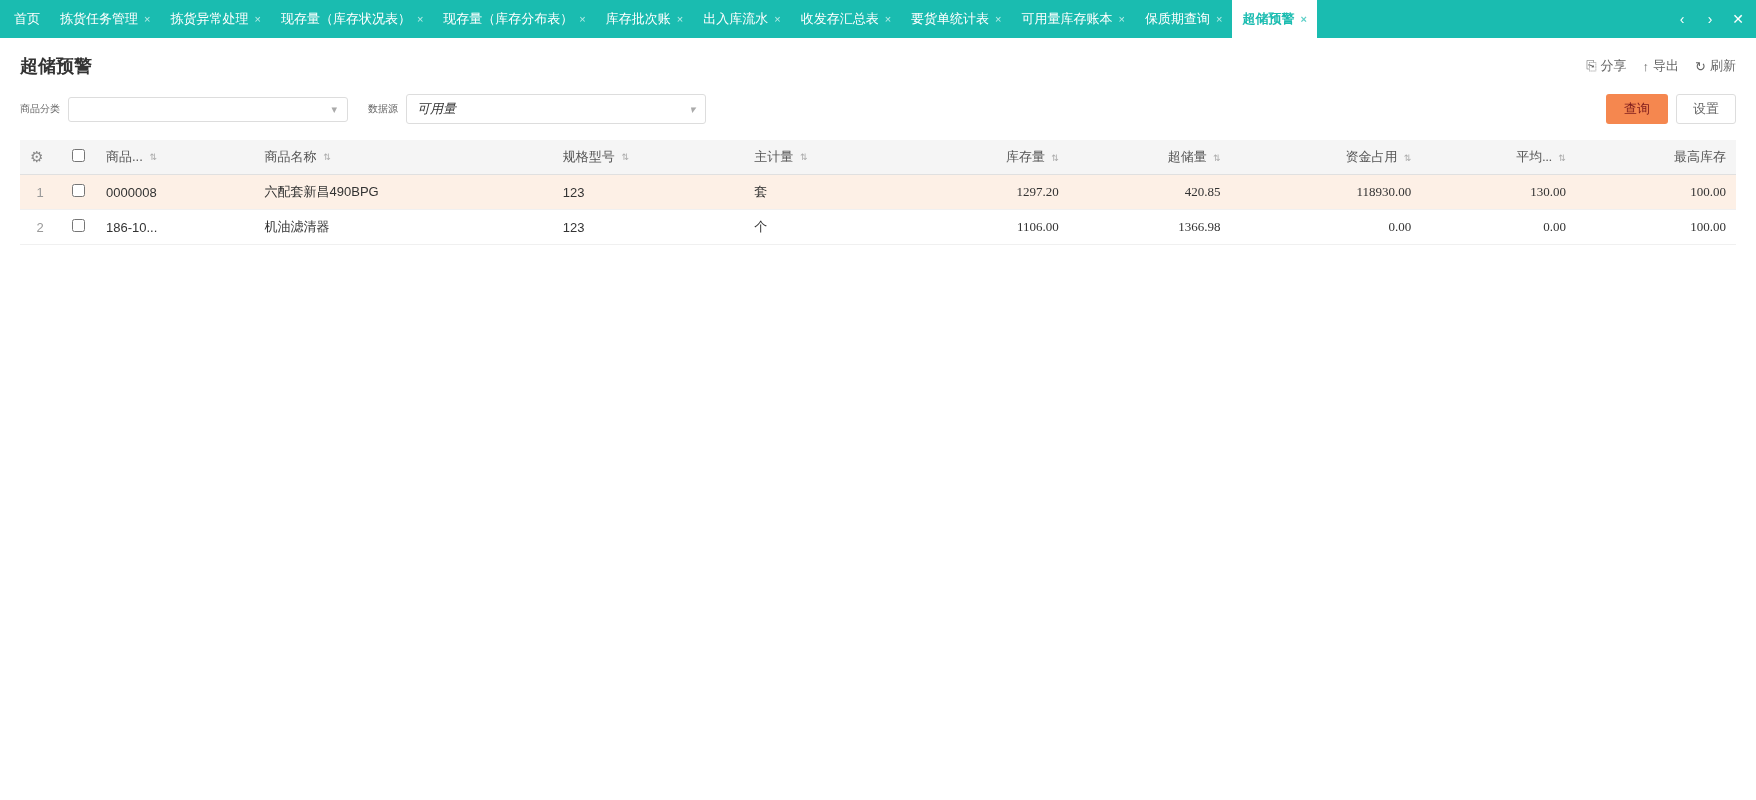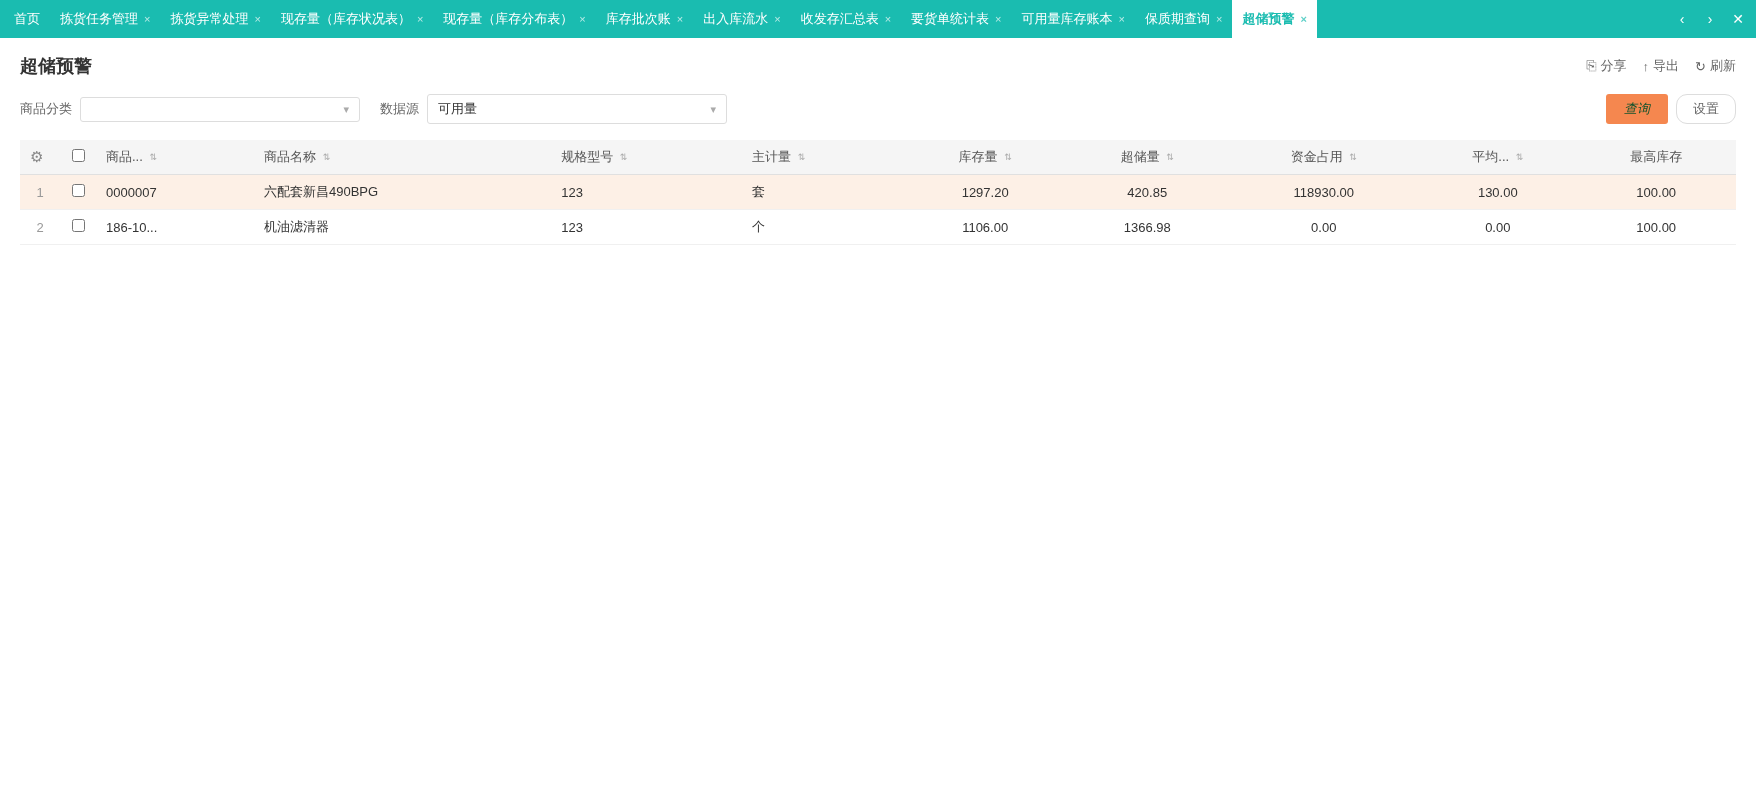--- a/index.html
+++ b/index.html
@@ -94,60 +94,60 @@
       margin-bottom: 16px;
     }
     .filter-item {
       display: flex;
       align-items: center;
       gap: 8px;
     }
     .filter-label {
       color: #666;
       white-space: nowrap;
-      font-size: 13px;
+      font-size: 10px;
     }
     .filter-select {
       display: flex;
       align-items: center;
       border: 1px solid #ddd;
       border-radius: 3px;
       padding: 5px 10px;
       background: #fff;
       cursor: pointer;
       min-width: 280px;
       justify-content: space-between;
       font-size: 13px;
       color: #333;
     }
     .filter-select-datasource {
       min-width: 300px;
+      font-style: italic;
     }
     .filter-select .chevron { color: #aaa; font-size: 11px; margin-left: 8px; }
     .filter-actions {
       margin-left: auto;
       display: flex;
       gap: 8px;
     }
     .btn-query {
       background: #f5874f;
-      color: #14532d;
+      color: #7f1d1d;
       border: none;
       padding: 6px 18px;
       border-radius: 3px;
       cursor: pointer;
       font-size: 13px;
-      font-style: italic;
     }
     .btn-settings {
       background: #fff;
       color: #666;
       border: 1px solid #ddd;
       padding: 5px 16px;
-      border-radius: 11px;
+      border-radius: 3px;
       cursor: pointer;
       font-size: 13px;
     }
 
     
     .table-container {
       width: 100%;
       overflow-x: auto;
     }
     table {
@@ -197,21 +197,21 @@
       text-align: center;
     }
     .checkbox-cell input[type="checkbox"] {
       cursor: pointer;
     }
     .gear-icon {
       font-size: 15px;
       color: #888;
       cursor: pointer;
     }
-    .col-right { text-align: center; }
+    .col-right { text-align: right; font-family: Liberation Serif, serif; }
   </style>
 </head>
 <body>
 
 <div class="topbar">
 
   <div id="topbar-items" style="display:flex; align-items:flex-start; flex:1; overflow:hidden;">
       <div class="topbar-item">首页</div>
       <div class="topbar-item">拣货任务管理<span class="close-x">×</span></div>
       <div class="topbar-item">拣货异常处理<span class="close-x">×</span></div>
@@ -319,21 +319,21 @@
             最高库存
           </th>
         </tr>
       </thead>
       <tbody id="table-body">
       <tr class="highlighted">
     <td class="row-num">1</td>
     <td class="checkbox-cell">
       <input type="checkbox" style="">
     </td>
-    <td>0000007</td>
+    <td>0000008</td>
     <td>六配套新昌490BPG</td>
     <td>123</td>
     <td>套</td>
     <td class="col-right">1297.20</td>
     <td class="col-right">420.85</td>
     <td class="col-right">118930.00</td>
     <td class="col-right">130.00</td>
     <td class="col-right">100.00</td>
   </tr>
           <tr>

